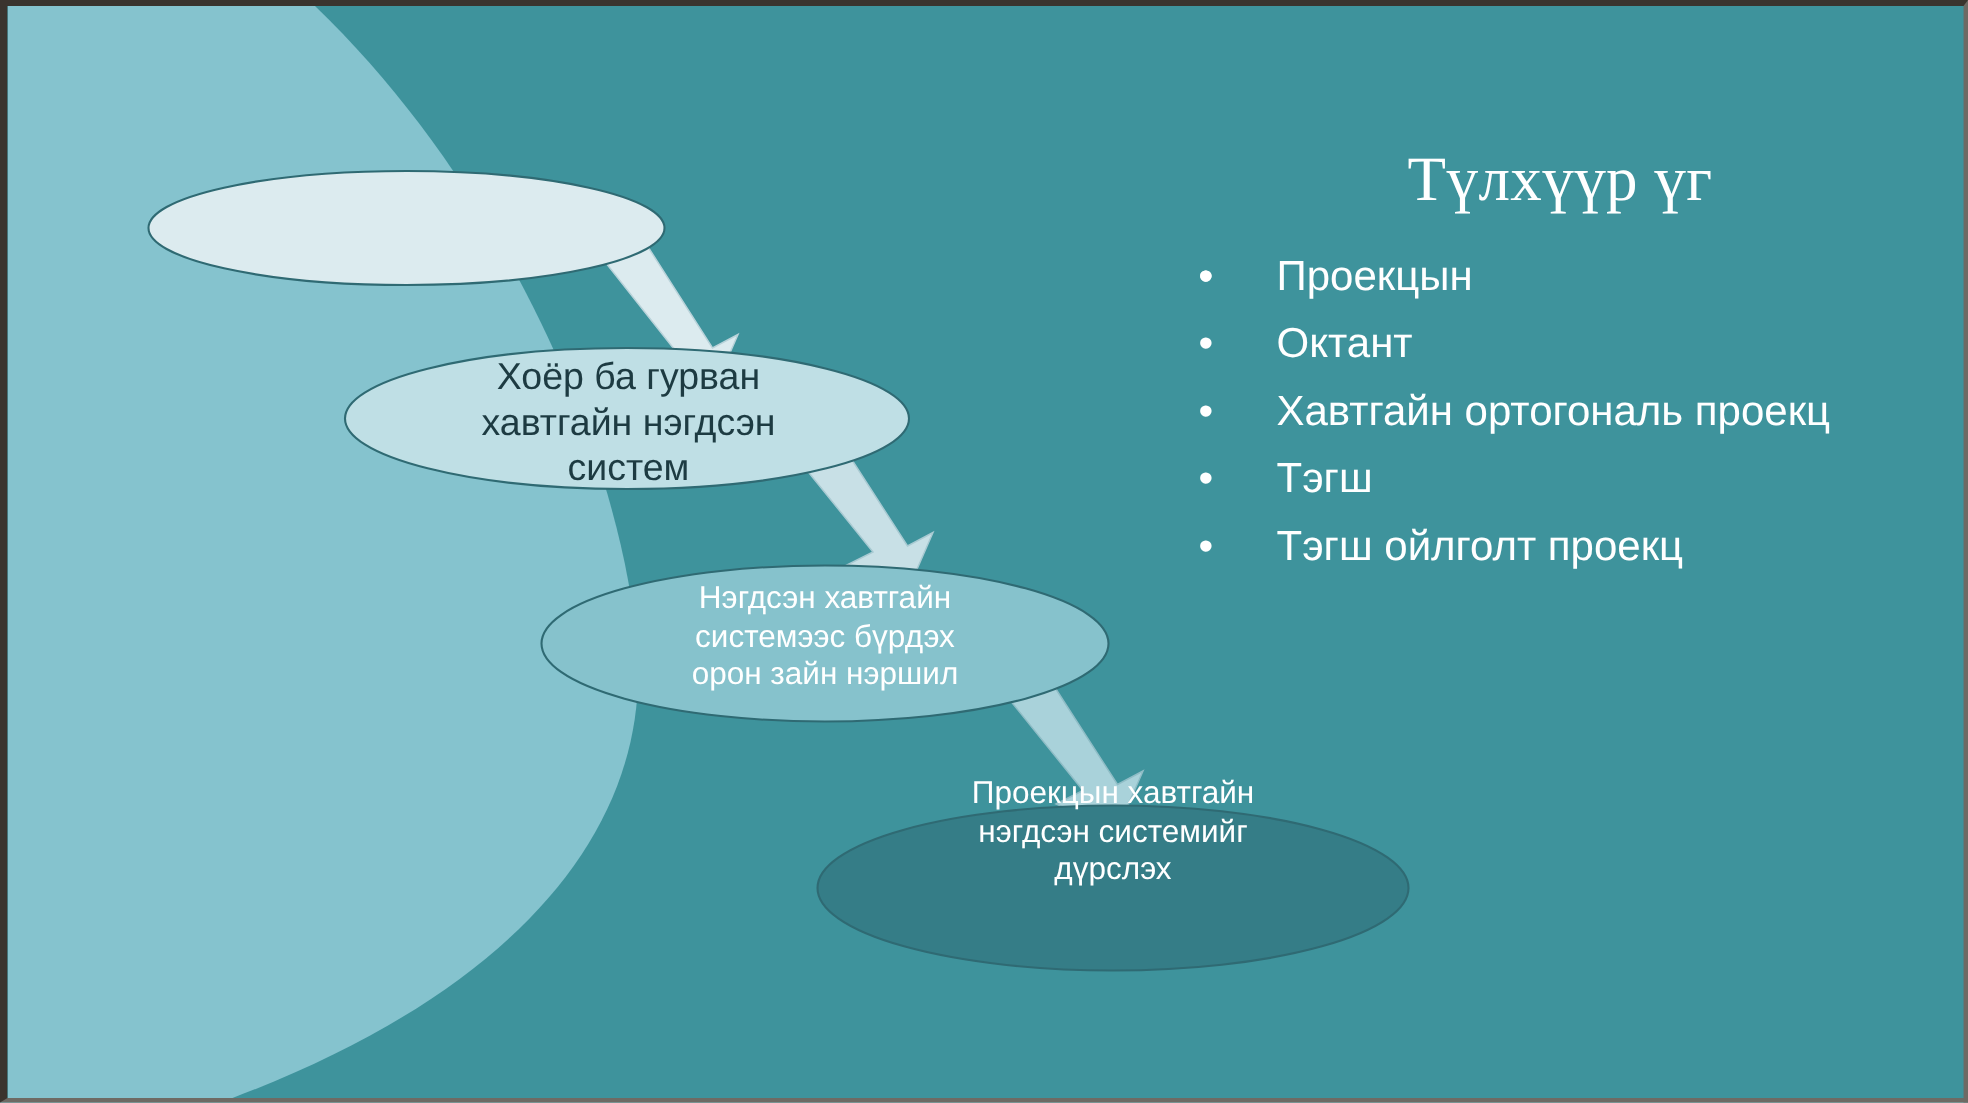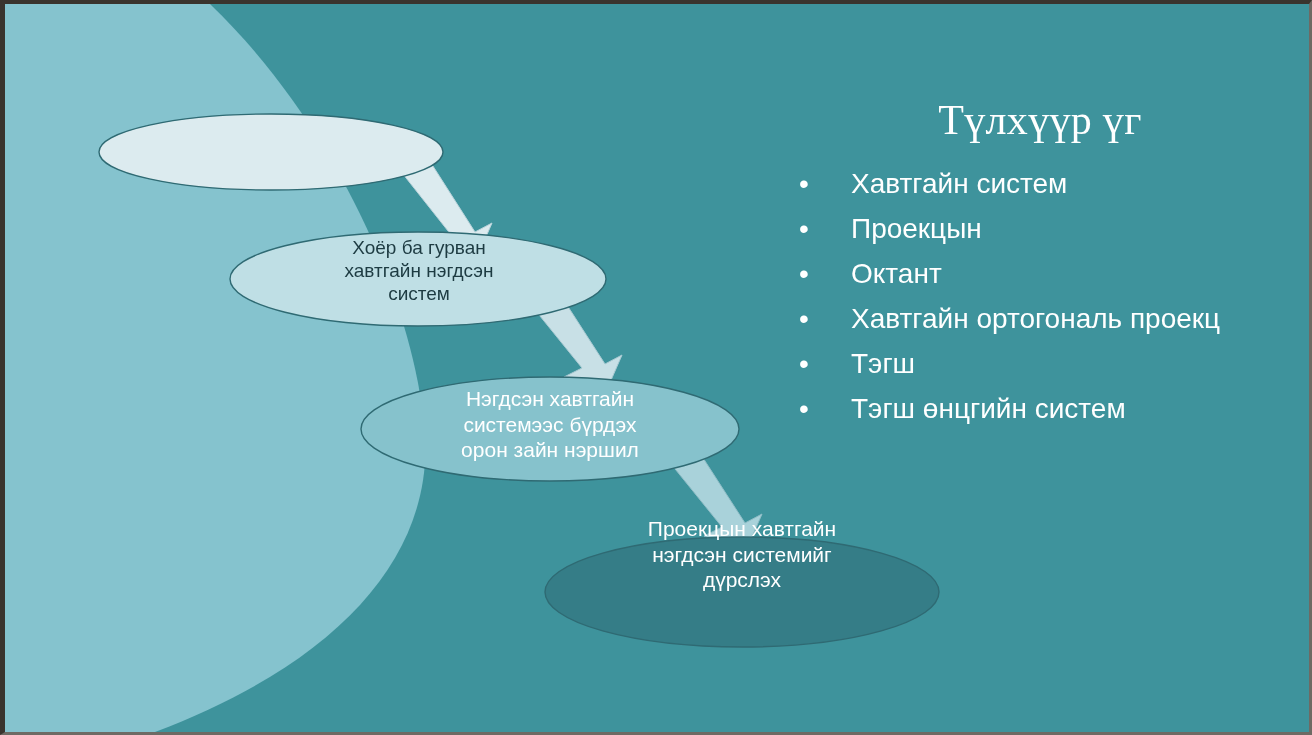--- a/index.html
+++ b/index.html
@@ -57,21 +57,21 @@
 
   .node-text.dark { color: #1d3b42; }
   .node-text.light { color: #ffffff; }
 
   #node-1-label {
     left: 96px; top: 134px; width: 340px;
     font-size: 21px;
   }
   #node-2-label {
     left: 226px; top: 232px; width: 376px;
-    font-size: 19px;
+    font-size: 25px;
   }
   #node-3-label {
     left: 356px; top: 382px; width: 378px;
     font-size: 21px;
   }
   #node-4-label {
     left: 540px; top: 512px; width: 394px;
     font-size: 21px;
   }
 
@@ -171,38 +171,37 @@
 нэгдсэн системийг
 дүрслэх</div>
 
 
   <div id="keyword-panel">
     <h2 id="keyword-heading">Түлхүүр үг</h2>
 
     <ul id="keyword-list">
       <li>
         <span class="bullet-dot">•</span>
-        <span>Хавтгайн систем</span>
       </li>
       <li>
         <span class="bullet-dot">•</span>
         <span>Проекцын</span>
       </li>
       <li>
         <span class="bullet-dot">•</span>
         <span>Октант</span>
       </li>
       <li>
         <span class="bullet-dot">•</span>
         <span>Хавтгайн ортогональ проекц</span>
       </li>
       <li>
         <span class="bullet-dot">•</span>
         <span>Тэгш</span>
       </li>
       <li>
         <span class="bullet-dot">•</span>
-        <span>Тэгш өнцгийн систем</span>
+        <span>Тэгш ойлголт проекц</span>
       </li>
     </ul>
   </div>
 
 </div>
 
 </body></html>

